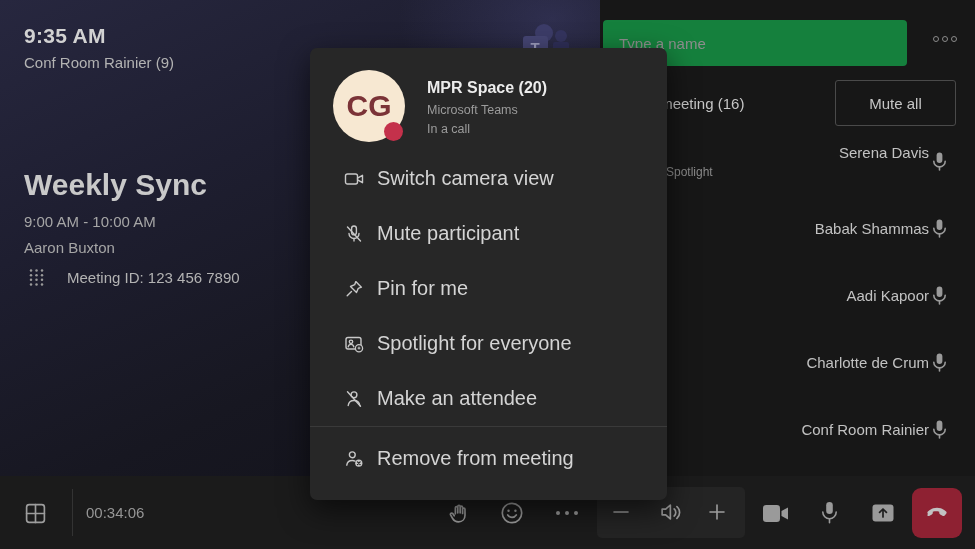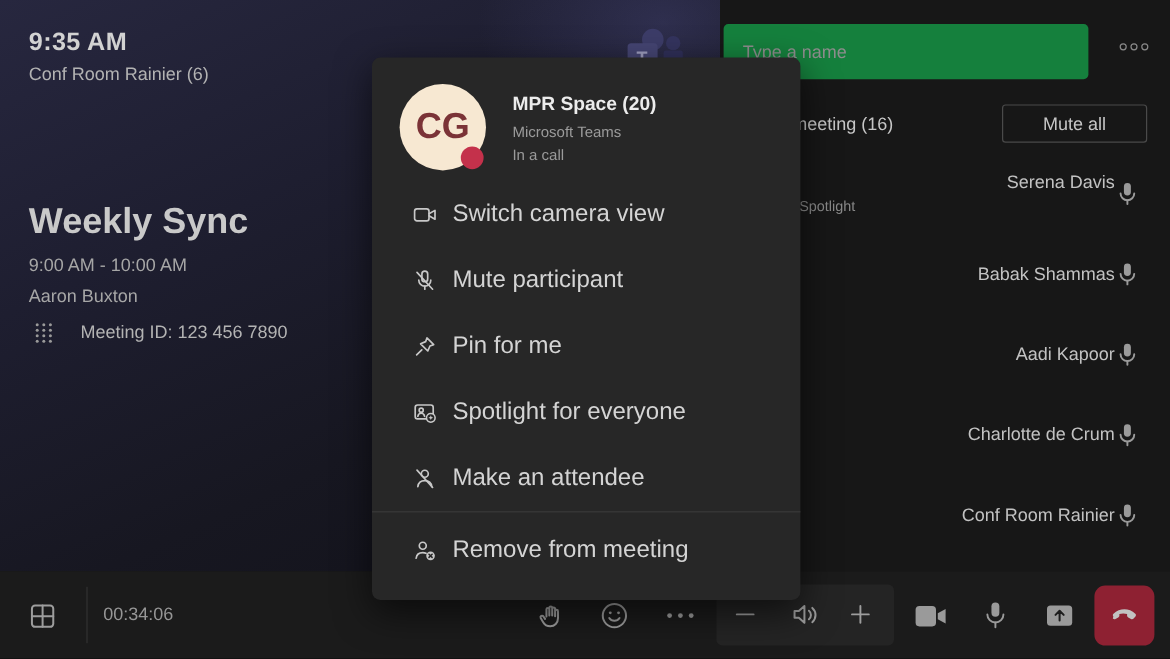--- a/index.html
+++ b/index.html
@@ -26,21 +26,21 @@
   .teams-logo { position:absolute; left:505px; top:20px; width:70px; height:50px; z-index:1; }
 
   
   .roster { position:absolute; left:600px; top:0; width:375px; height:476px; background:#171717; }
   .search-box { position:absolute; left:3px; top:20px; width:304px; height:46px; background:#15803d; border:none; border-radius:4px; padding:0 16px; font-size:15px; color:#cfcfcf; font-family:"Liberation Sans",sans-serif; outline:none; }
   .search-box::placeholder { color:#8d8d8d; }
   .roster-more { position:absolute; right:18px; top:36px; display:flex; gap:3px; cursor:pointer; }
   .roster-more i { width:6px; height:6px; border:1.5px solid #8a8a8a; border-radius:50%; display:block; }
   .section-row { position:absolute; left:13px; right:19px; top:86px; height:34px; display:flex; align-items:center; justify-content:space-between; }
   .section-label { font-size:15px; color:#c6c6c6; padding-left:3px; }
-  .mute-all-btn { width:121px; height:32px; background:transparent; border:1px solid #4a4a4a; border-radius:3px; color:#c6c6c6; font-size:15px; font-family:"Liberation Sans",sans-serif; cursor:pointer; }
+  .mute-all-btn { width:121px; height:46px; background:transparent; border:1px solid #4a4a4a; border-radius:3px; color:#c6c6c6; font-size:15px; font-family:"Liberation Sans",sans-serif; cursor:pointer; }
   .participants { position:absolute; left:0; top:128px; width:375px; }
   .p-row { height:67px; display:flex; align-items:center; padding:0 26px 0 66px; cursor:pointer; }
   .p-text { flex:1; display:flex; flex-direction:column; justify-content:center; }
   .p-name { font-size:15px; color:#c2c2c2;text-align:right; }
   .p-role { font-size:12px; color:#8a8a8a; margin-top:4px; }
   .p-mic { flex:0 0 auto; width:20px; height:22px; display:flex; align-items:center; justify-content:center; cursor:pointer; }
 
   
   .ctx { position:absolute; left:310px; top:48px; width:357px; height:452px; background:#272727; border-radius:7px; z-index:10; box-shadow:0 10px 30px rgba(0,0,0,.6); display:flex; flex-direction:column; }
   .ctx-header { position:relative; height:103px; flex:0 0 auto; }
@@ -68,21 +68,21 @@
   .stroke-bar { stroke:#9d9d9d; fill:none; stroke-width:1.6; stroke-linecap:round; stroke-linejoin:round; }
 </style>
 </head>
 <body>
 
 <div class="screen">
 
   <div class="stage">
     <div class="clock-block">
       <div class="clock-time">9:35 AM</div>
-      <div class="clock-room">Conf Room Rainier (6)</div>
+      <div class="clock-room">Conf Room Rainier (9)</div>
     </div>
 
     <div class="teams-logo">
       <svg width="70" height="50" viewBox="0 0 70 50">
         <circle cx="39" cy="13" r="9" fill="#3c3c68"></circle>
         <circle cx="56" cy="16" r="6" fill="#34345e"></circle>
         <rect x="48" y="22" width="16" height="14" rx="2" fill="#2f2f58"></rect>
         <rect x="18" y="16" width="25" height="22" rx="3" fill="#454573"></rect>
         <text x="30" y="33" font-size="15" font-weight="bold" fill="#9d9dbd" text-anchor="middle" font-family="Liberation Sans, sans-serif">T</text>
       </svg>

